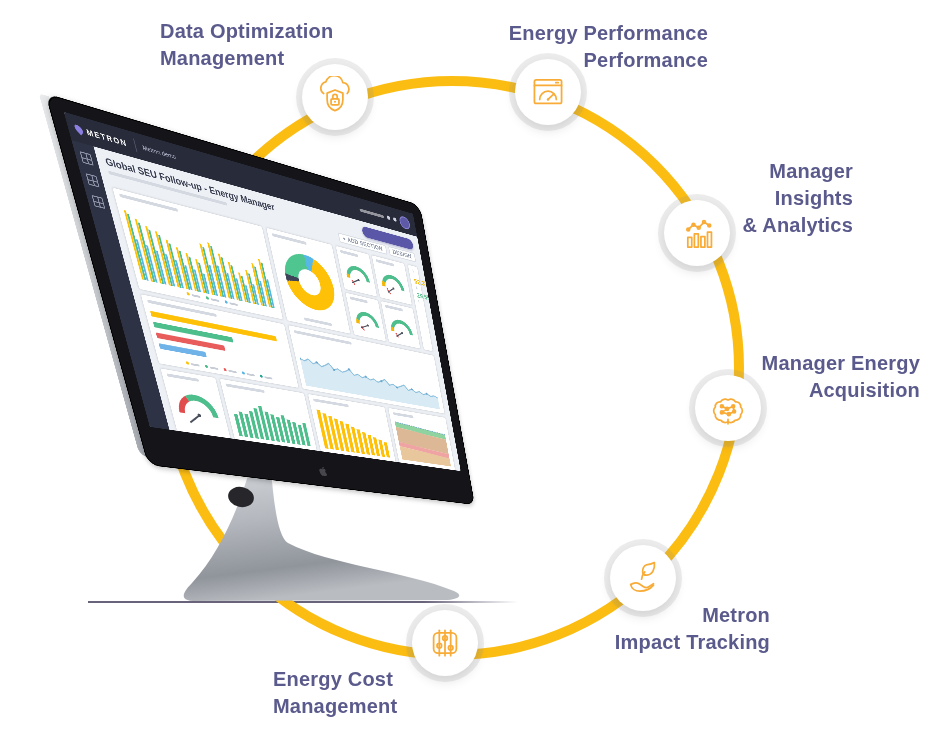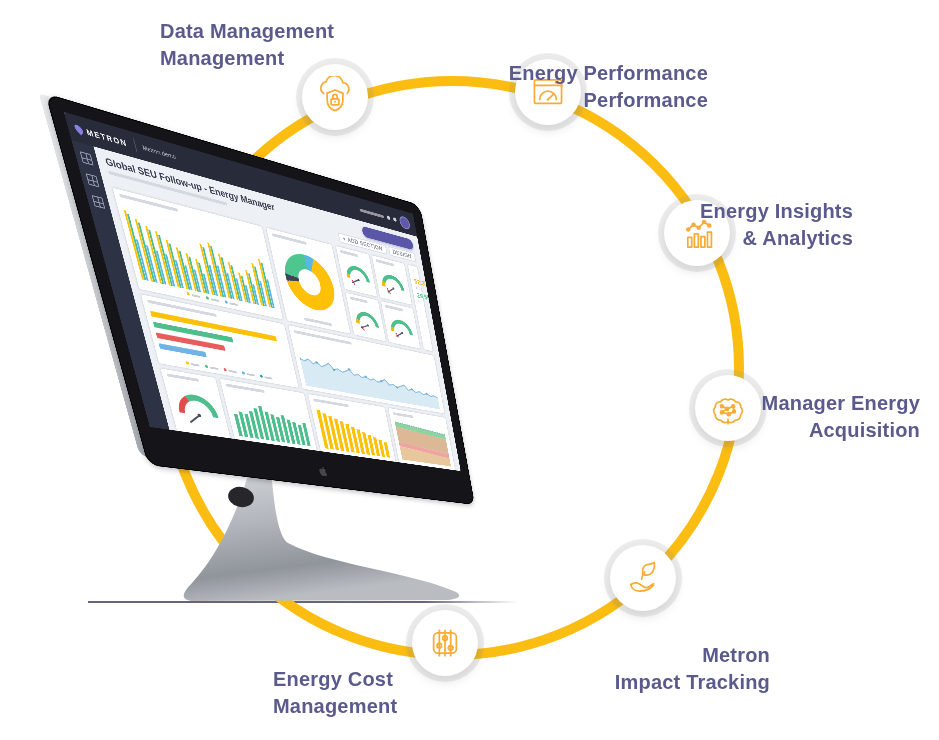--- a/index.html
+++ b/index.html
@@ -89,21 +89,21 @@
                box-shadow:0 0 0 6px rgba(150,150,150,.18),0 5px 12px rgba(0,0,0,.12);
                display:flex;align-items:center;justify-content:center;}
   .icon-circle svg{width:42px;height:42px;}
   .fstroke{fill:none;stroke:#F8AC37;stroke-width:2;stroke-linecap:round;stroke-linejoin:round;}
   .ffill{fill:#F8AC37;stroke:none;}
 
   
   .flabel{position:absolute;z-index:6;color:#5A5A8C;font-size:20px;line-height:27px;
           font-weight:700;letter-spacing:.2px;}
   .flabel span{display:block;}
-  .ta-r{text-align:right;margin-top:40px;}
+  .ta-r{text-align:right;}
 </style>
 </head>
 <body>
 
 <div id="stage">
 
   <div class="desk-line"></div>
   <div class="ring"></div>
 
   <svg class="stand" viewBox="0 0 360 185">
@@ -512,29 +512,29 @@
       <circle class="fstroke" cx="17.5" cy="27" r="2.6" fill="#fff"></circle>
       <circle class="fstroke" cx="24" cy="18.5" r="2.6" fill="#fff"></circle>
       <circle class="fstroke" cx="30.5" cy="29.5" r="2.6" fill="#fff"></circle>
       <circle class="ffill" cx="17.5" cy="27" r="0.9"></circle>
       <circle class="ffill" cx="24" cy="18.5" r="0.9"></circle>
       <circle class="ffill" cx="30.5" cy="29.5" r="0.9"></circle>
     </svg>
   </div>
 
   <div class="flabel" style="left:160px;top:18px;width:185px;">
-    <span>Data Management</span>
+    <span>Data Optimization</span>
     <span>Management</span>
   </div>
   <div class="flabel ta-r" style="left:498px;top:20px;width:210px;">
     <span>Energy Performance</span>
     <span>Performance</span>
   </div>
   <div class="flabel ta-r" style="left:688px;top:158px;width:165px;">
-    <span>Energy Insights</span>
+    <span>Manager Insights</span>
     <span>&amp; Analytics</span>
   </div>
   <div class="flabel ta-r" style="left:742px;top:350px;width:178px;">
     <span>Manager Energy</span>
     <span>Acquisition</span>
   </div>
   <div class="flabel ta-r" style="left:598px;top:602px;width:172px;">
     <span>Metron</span>
     <span>Impact Tracking</span>
   </div>

